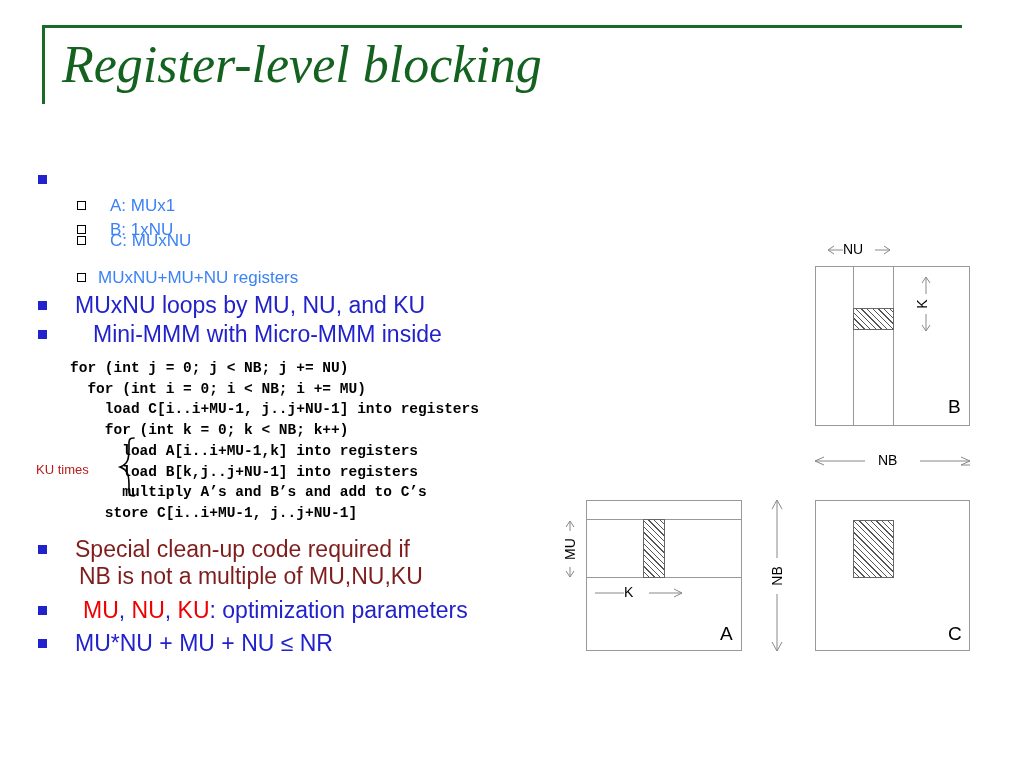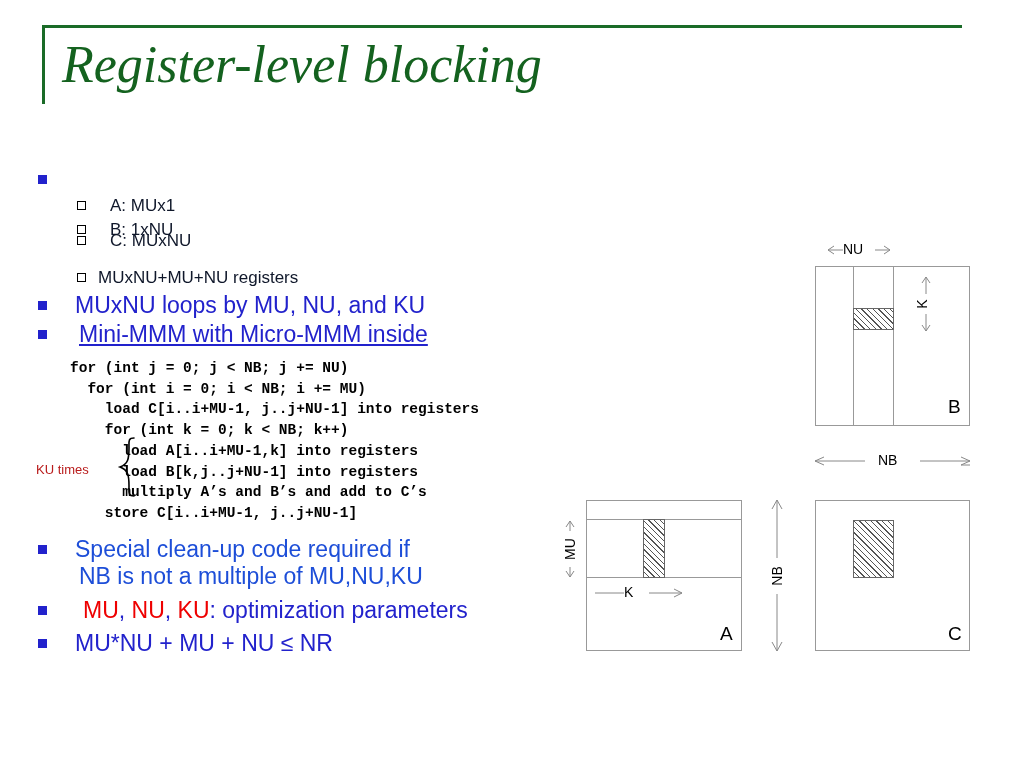--- a/index.html
+++ b/index.html
@@ -66,25 +66,25 @@
     background: #ffffff;
     flex: 0 0 auto;
     margin-top: 6px;
   }
   .l1-text {
     font-size: 23px;
     line-height: 27px;
     color: #2222cc;
     white-space: nowrap;
   }
-  .l1-text.black { color: #1d4ed8; }
+  .l1-text.black { color: #7f1d1d; }
   .l2-text {
     font-size: 17px;
     line-height: 21px;
-    color: #0f172a;
+    color: #3b82f6;
     white-space: nowrap;
   }
   .red { color: #ee0000; }
   .blue { color: #2222cc; }
 
   
   #code-block {
     position: absolute;
     left: 70px;
     top: 358px;
@@ -187,21 +187,21 @@
   <span class="sq-marker-hollow"></span>
   <span class="l2-text" style="margin-left:12px;">MUxNU+MU+NU registers</span>
 </div>
 
 <div class="bullet-row" style="left:38px; top:292px;">
   <span class="sq-marker"></span>
   <span class="l1-text" style="margin-left:28px;">MUxNU loops by MU, NU, and KU</span>
 </div>
 <div class="bullet-row" style="left:38px; top:321px;">
   <span class="sq-marker"></span>
-  <span class="l1-text" style="margin-left:32px;text-decoration:underline;">Mini-MMM with Micro-MMM inside</span>
+  <span class="l1-text" style="margin-left:46px;">Mini-MMM with Micro-MMM inside</span>
 </div>
 
 <div id="code-block"><span>for (int j = 0; j &lt; NB; j += NU)</span>
 <span>  for (int i = 0; i &lt; NB; i += MU)</span>
 <span>    load C[i..i+MU-1, j..j+NU-1] into registers</span>
 <span>    for (int k = 0; k &lt; NB; k++)</span>
 <span>      load A[i..i+MU-1,k] into registers</span>
 <span>      load B[k,j..j+NU-1] into registers</span>
 <span>      multiply A’s and B’s and add to C’s</span>
 <span>    store C[i..i+MU-1, j..j+NU-1]</span></div>

